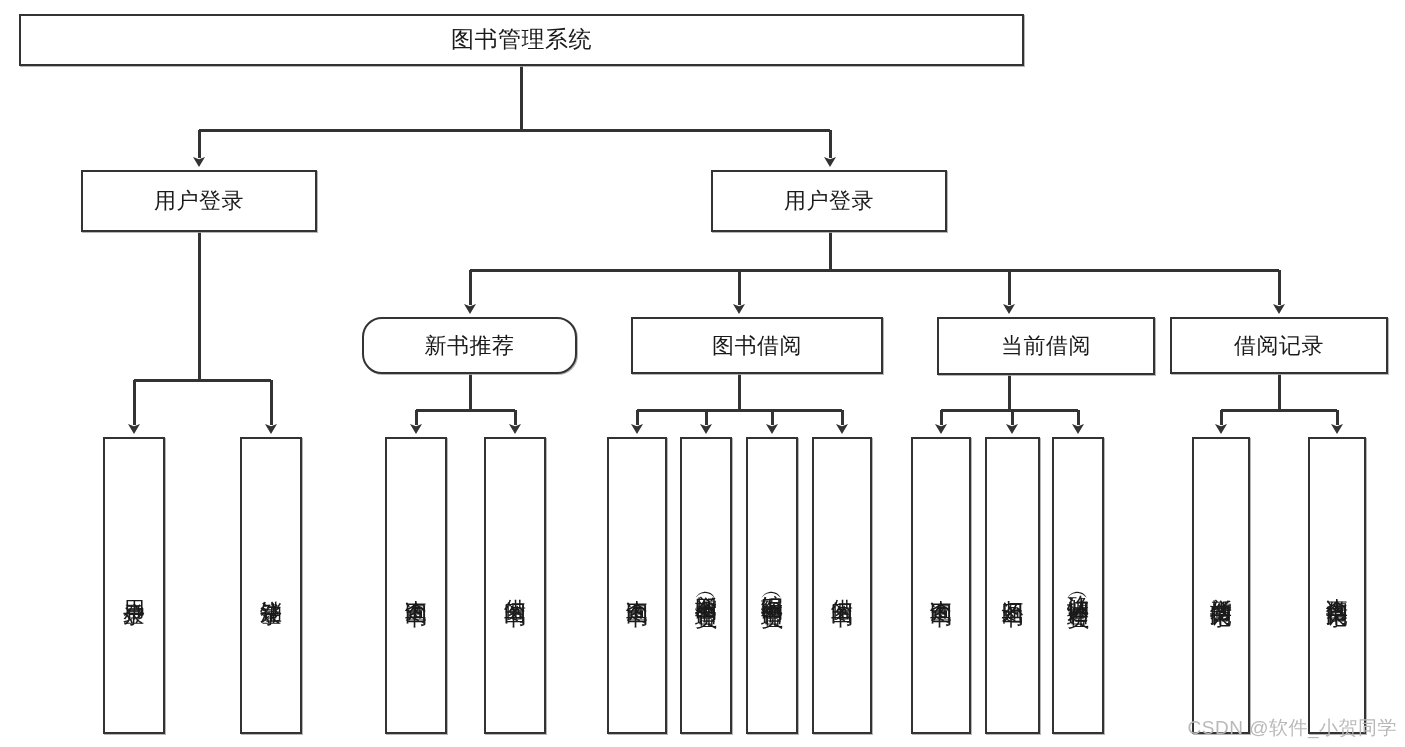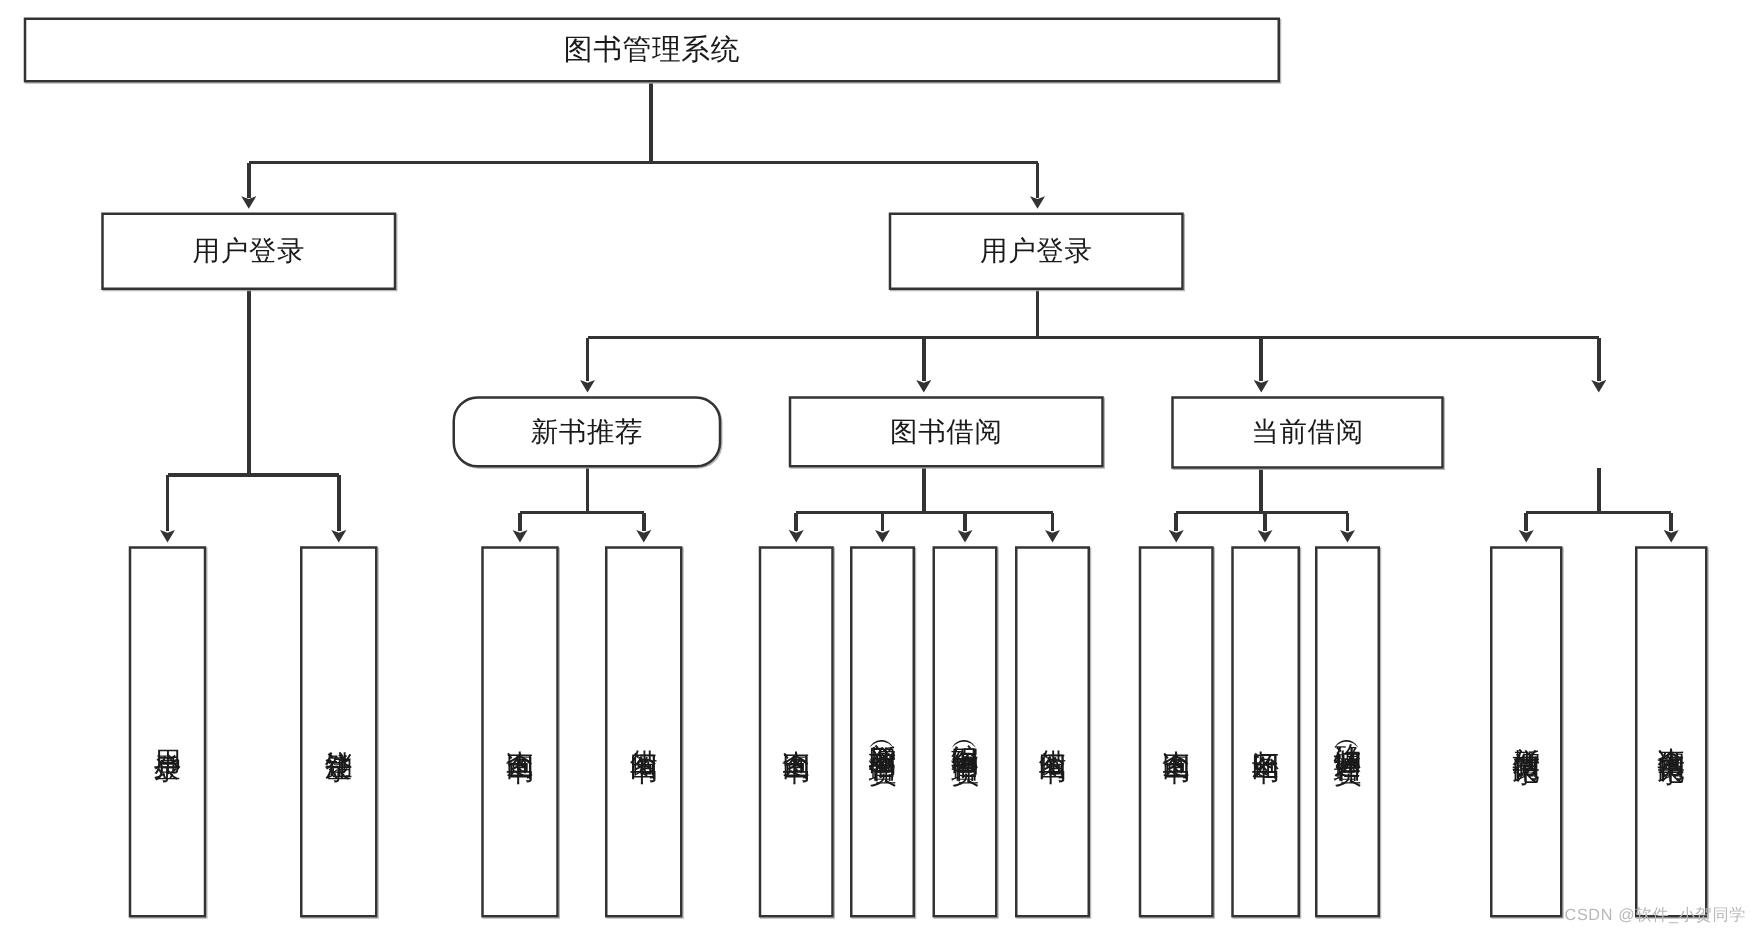--- a/index.html
+++ b/index.html
@@ -58,21 +58,21 @@
     position: absolute;
     left: 0; top: 0;
     width: 1405px;
     height: 747px;
     pointer-events: none;
   }
   #watermark {
     position: absolute;
     right: 8px;
     bottom: 6px;
-    font-size: 13px;
+    font-size: 19px;
     color: #b9b9b9;
     letter-spacing: 0.5px;
     white-space: nowrap;
     user-select: none;
   }
 </style>
 </head>
 <body>
 
 <div id="diagram-root">
@@ -140,20 +140,23 @@
 
   <div class="node-box horizontal" style="left:362px;top:317px;width:215px;height:57px;border-radius:20px;">
     <span class="node-label">新书推荐</span>
   </div>
   <div class="node-box horizontal" style="left:631px;top:317px;width:252px;height:57px;">
     <span class="node-label">图书借阅</span>
   </div>
   <div class="node-box horizontal" style="left:925px;top:317px;width:218px;height:58px;margin-left:12px;">
     <span class="node-label">当前借阅</span>
   </div>
+  <div class="node-box horizontal" style="left:1170px;top:317px;width:218px;height:57px;">
+    <span class="node-label">借阅记录</span>
+  </div>
 
   <div class="node-box vertical" style="left:103px;top:437px;width:62px;height:297px;">
     <span class="node-label">用户登录</span>
   </div>
   <div class="node-box vertical" style="left:240px;top:437px;width:62px;height:297px;">
     <span class="node-label">注销登录</span>
   </div>
 
   <div class="node-box vertical" style="left:385px;top:437px;width:62px;height:297px;">
     <span class="node-label">查询图书</span>

